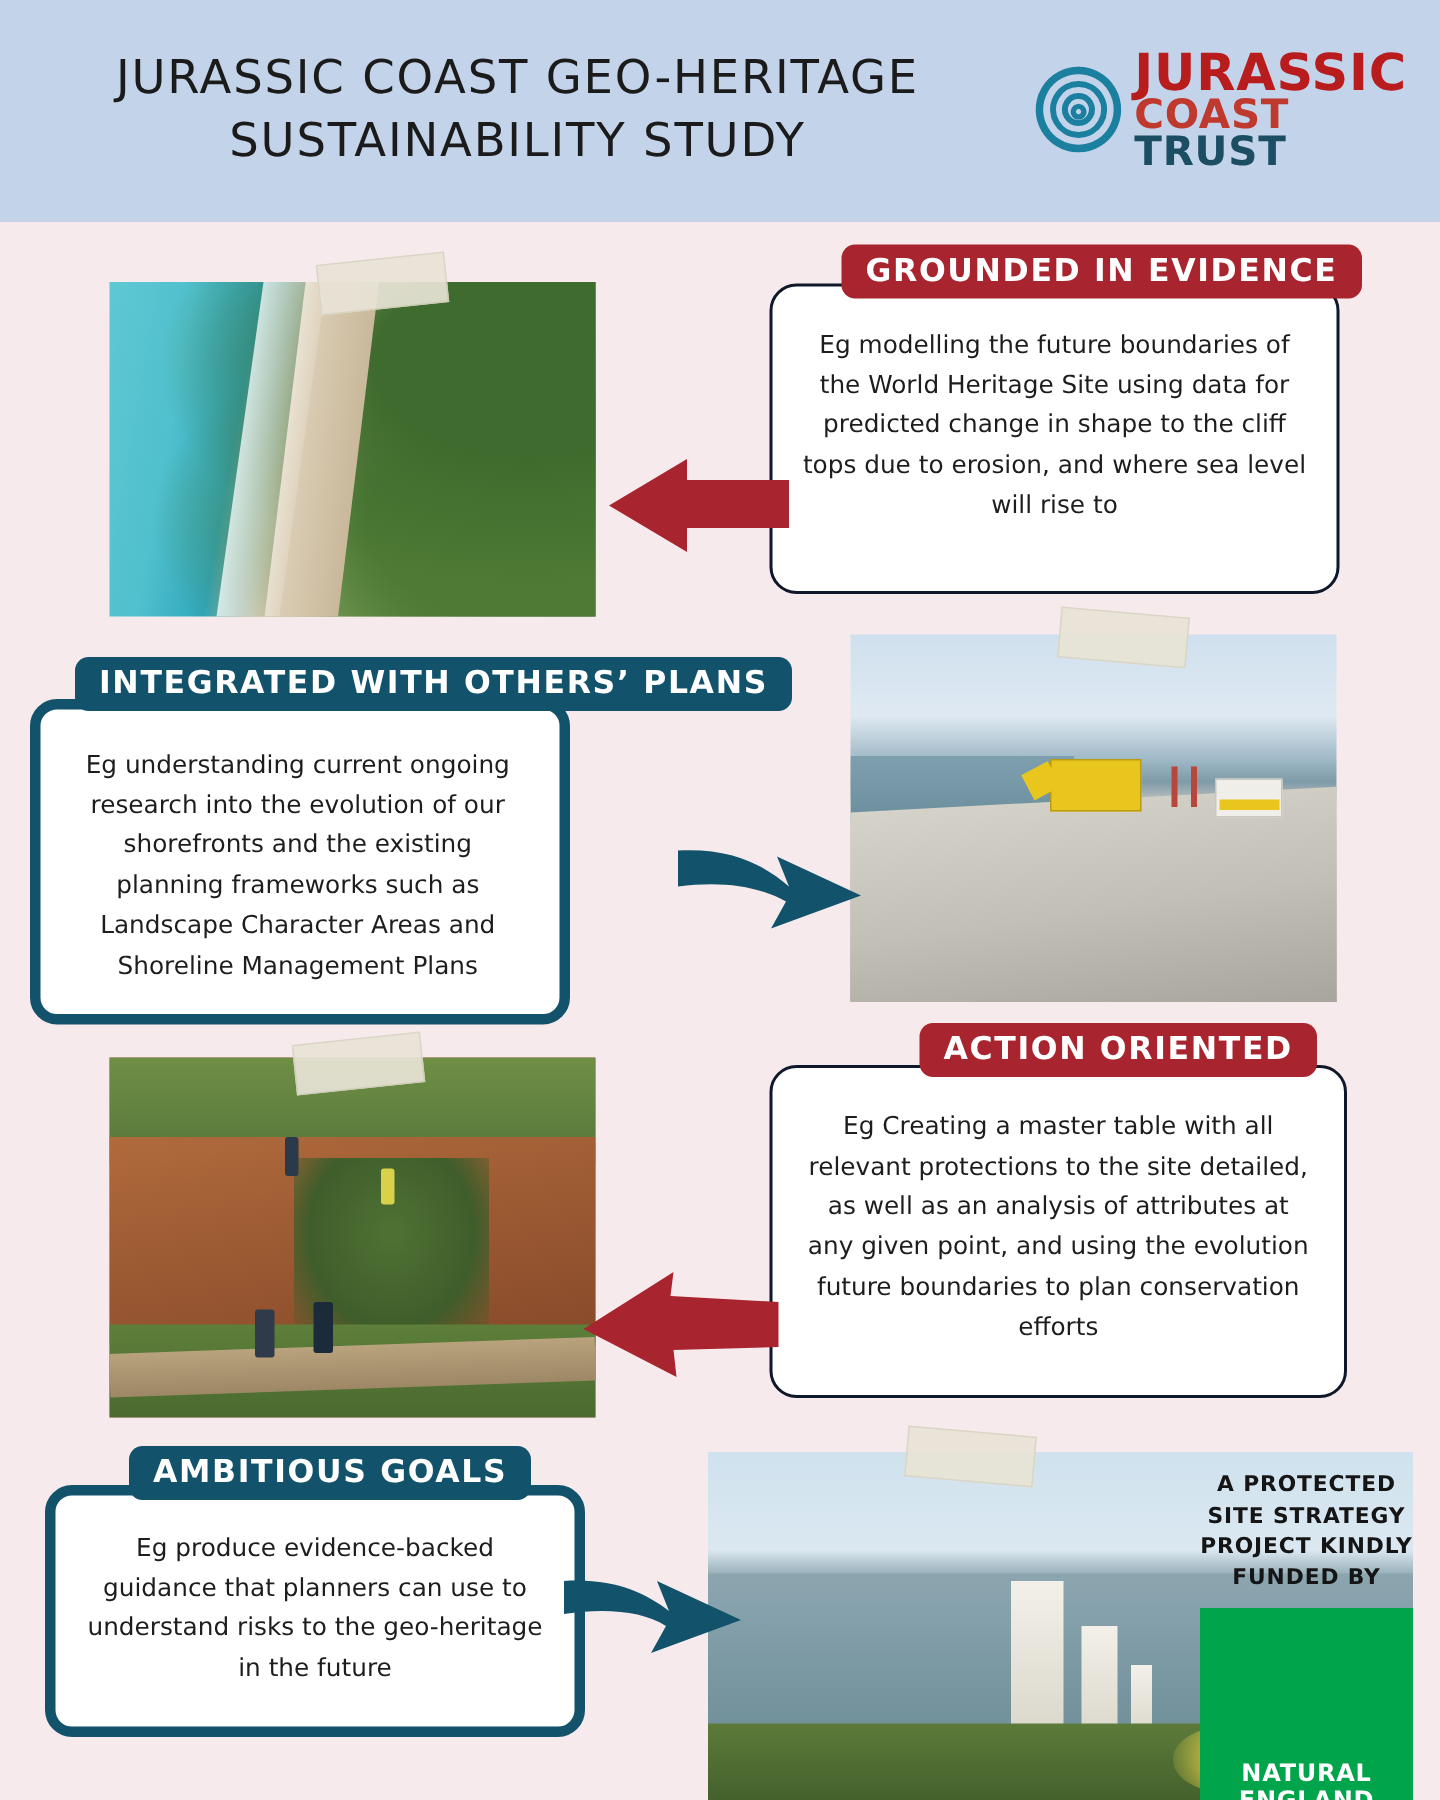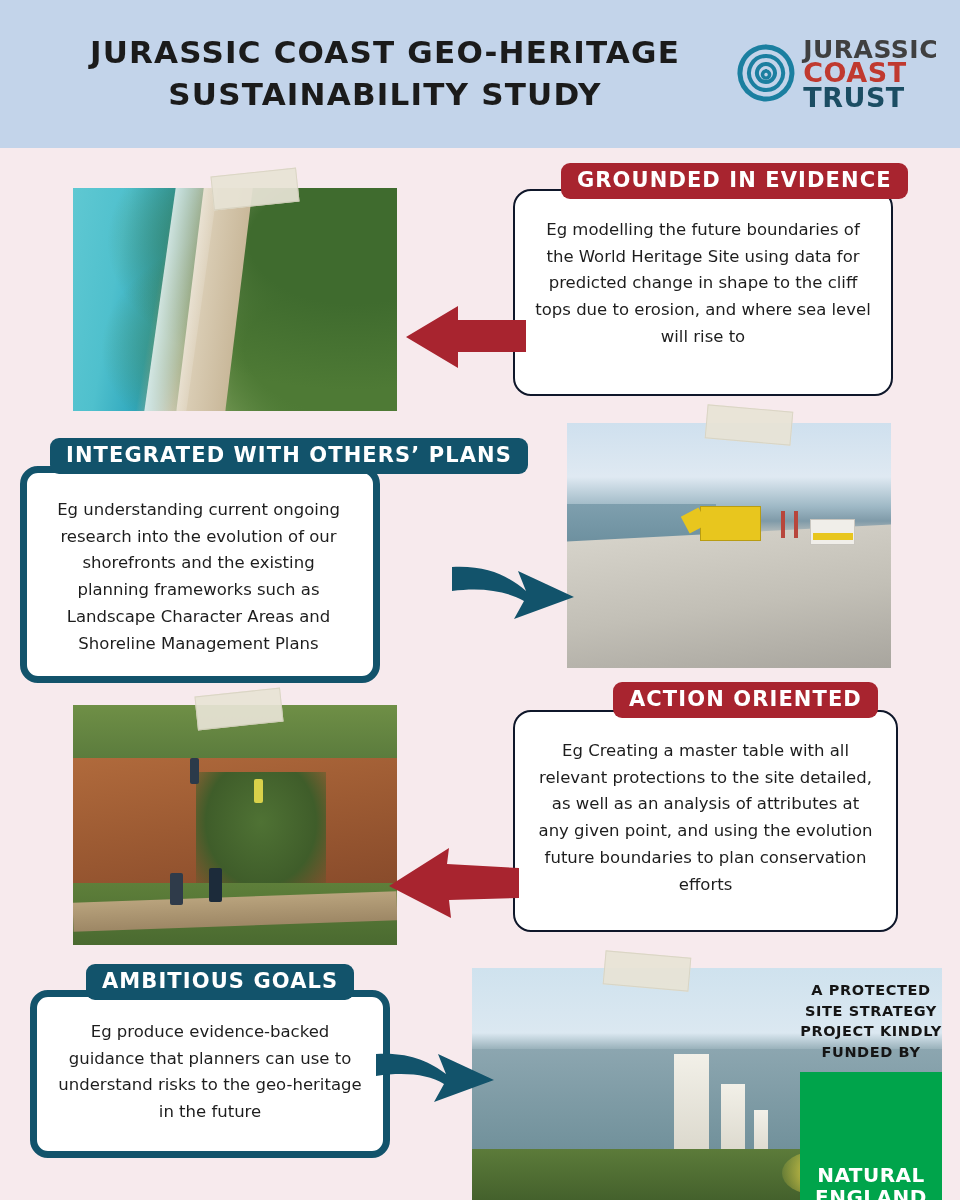--- a/index.html
+++ b/index.html
@@ -13,42 +13,41 @@
   }
 
   
   .header {
     position: absolute; left: 0; top: 0; width: 960px; height: 148px;
     background: #c3d4ea;
     display: flex; align-items: center; justify-content: space-between;
   }
   .header-title {
     font-family: "DejaVu Sans", sans-serif;
-    font-weight: bold;
+    font-weight: normal;
     font-size: 31px;
     line-height: 1.35;
     letter-spacing: 1.2px;
     color: #1b1b1b;
     text-align: center;
     padding-left: 30px;
     width: 660px;
     text-transform: uppercase;
-    margin-left: 40px;
   }
   .logo {
     width: 250px; padding-right: 22px;
     text-align: right;
     line-height: 0.92;
   }
   .logo-row { display: flex; align-items: center; justify-content: flex-end; gap: 6px; }
   .logo-text { text-align: left; }
   .logo-l1, .logo-l2, .logo-l3 {
     font-weight: bold; letter-spacing: 0.5px; text-transform: uppercase;
   }
-  .logo-l1 { font-size: 25px; color: #404040; }
+  .logo-l1 { font-size: 34px; color: #b91c1c; }
   .logo-l2 { font-size: 27px; color: #c0392f; }
   .logo-l3 { font-size: 27px; color: #1b4d63; }
   .ammonite { flex: 0 0 auto; }
 
   
   .photo { position: absolute; overflow: hidden; }
   .tape {
     position: absolute;
     width: 86px; height: 34px;
     background: #e8e4d6;
@@ -227,21 +226,21 @@
     letter-spacing: 0.6px; color: #151515; text-transform: uppercase;
   }
   .ne-logo {
     margin-top: 10px; width: 142px; height: 142px;
     background: #00a44b;
     display: flex; flex-direction: column;
     align-items: center; justify-content: flex-end;
     padding-bottom: 6px;
   }
   .ne-l1, .ne-l2 {
-    color: #fff; font-weight: bold; font-size: 20px; letter-spacing: 0.5px;
+    color: #fff; font-weight: bold; font-size: 16px; letter-spacing: 0.5px;
     line-height: 1.1; text-transform: uppercase;
   }
 </style>
 </head>
 <body>
 
 <div class="header">
   <div class="header-title">Jurassic Coast Geo-Heritage Sustainability Study</div>
   <div class="logo">
     <div class="logo-row">

